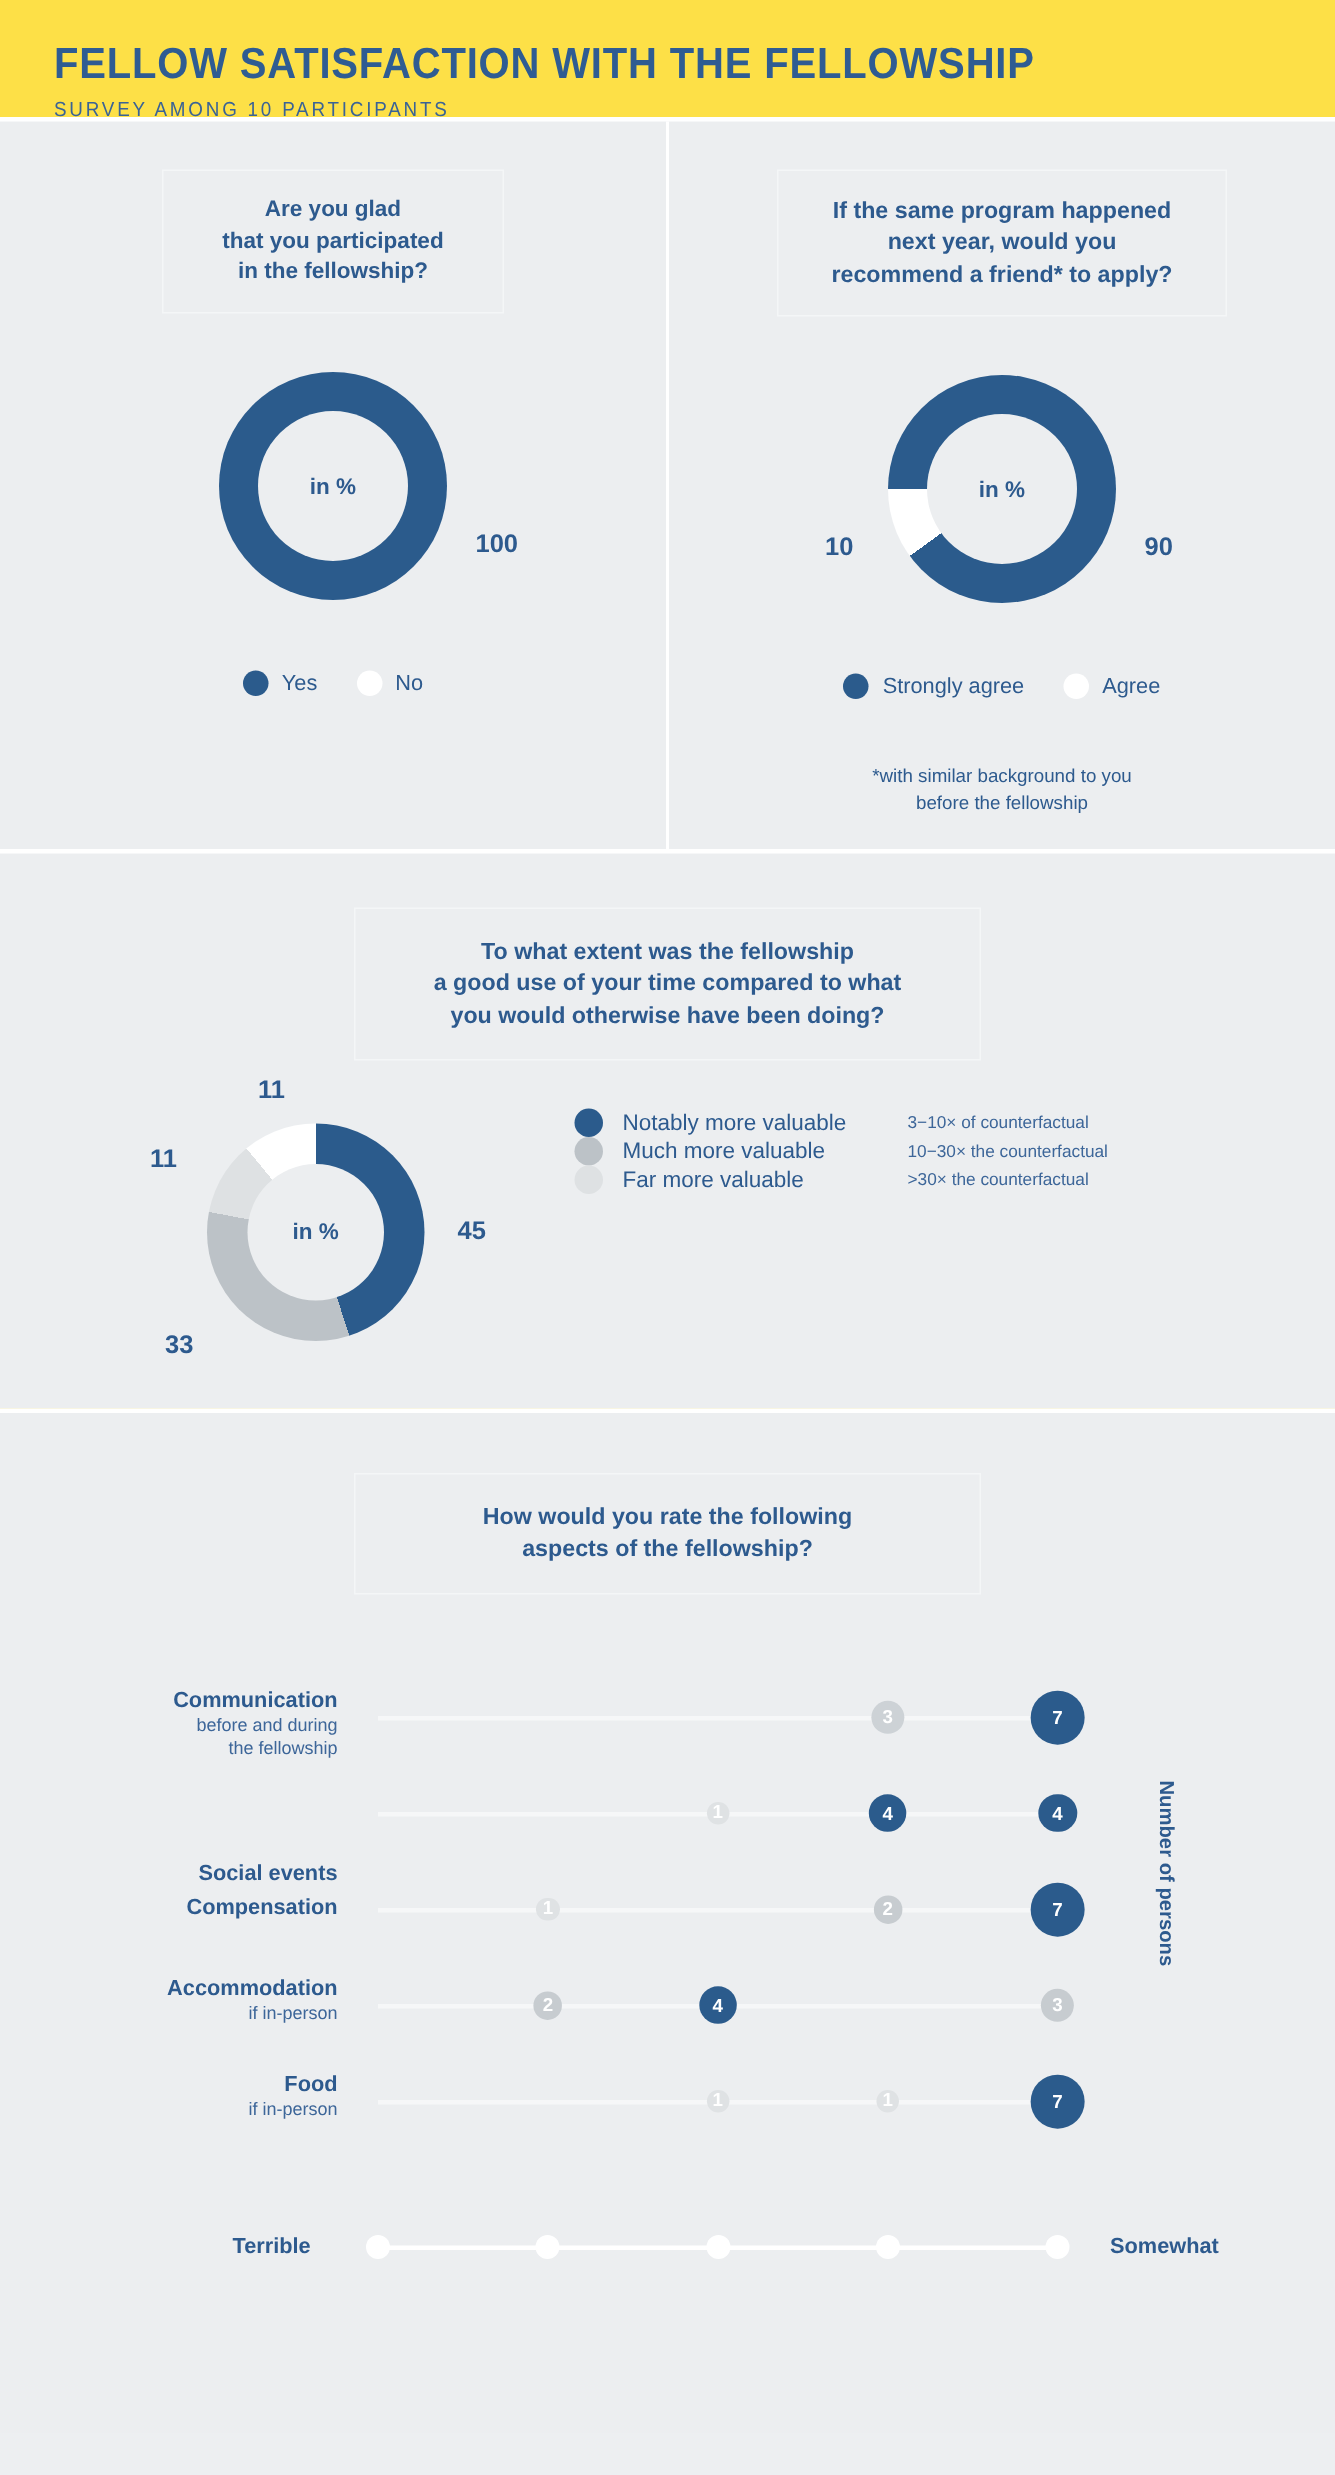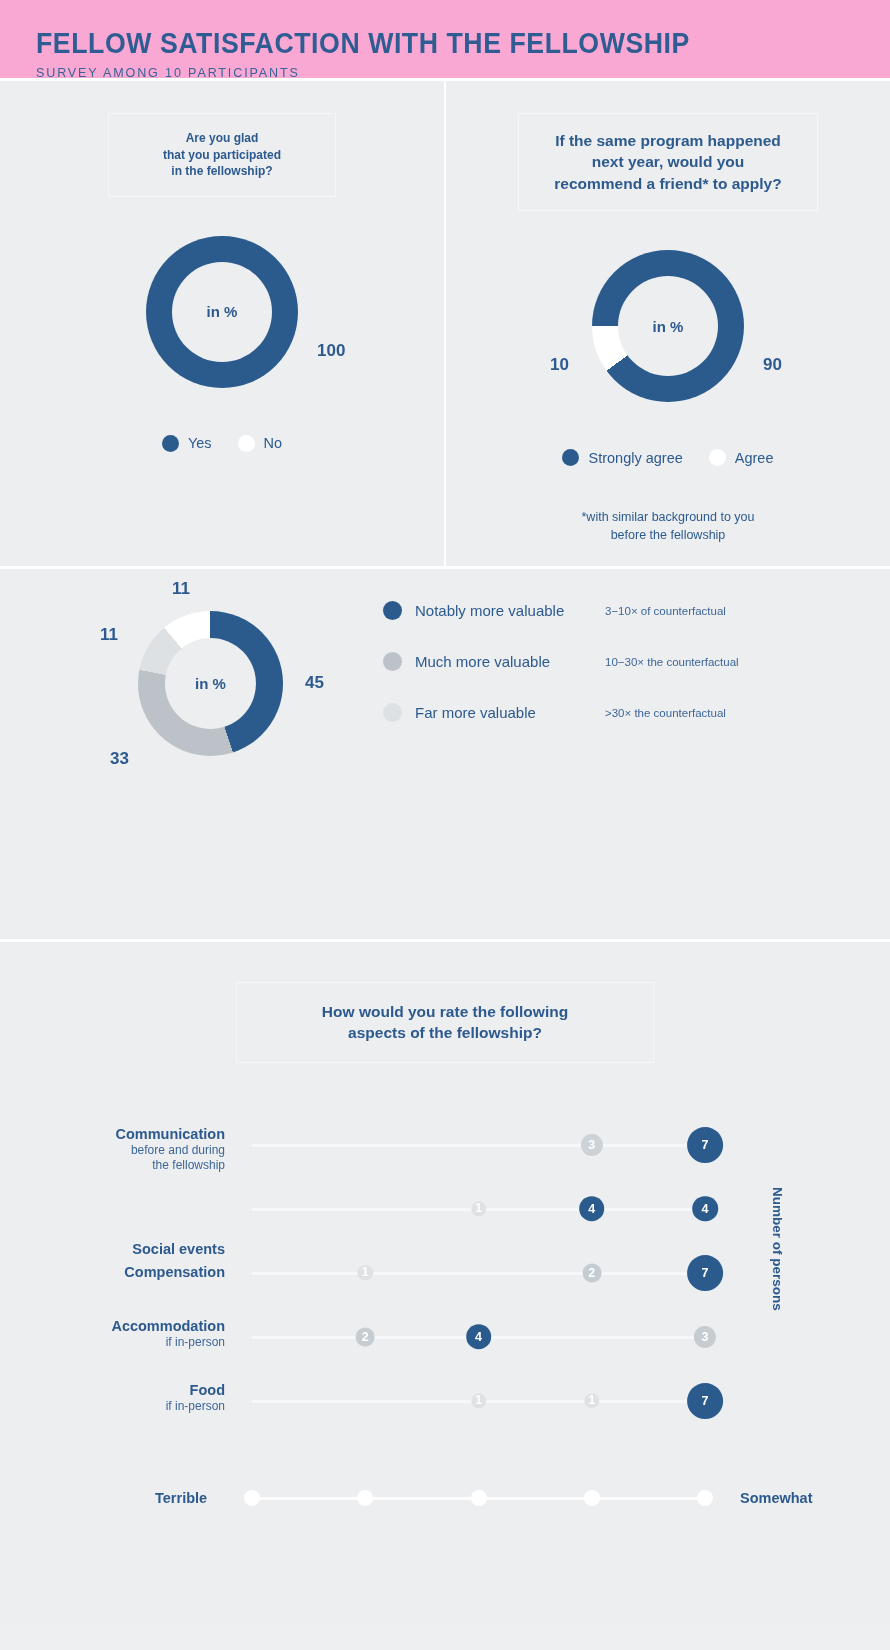--- a/index.html
+++ b/index.html
@@ -3,21 +3,21 @@
 <meta charset="utf-8">
 <style>
   html,body{margin:0;padding:0;}
   body{
     width:890px;height:1650px;
     background:#edeff1;
     font-family:"Liberation Sans", sans-serif;
     color:#2b5288;
     overflow:hidden;
   }
-  .page{position:relative;width:890px;height:1252px;background:#f9a8d4;}
+  .page{position:relative;width:890px;height:1252px;background:#fde047;}
 
   
   .header{padding:28px 0 0 36px;height:78px;box-sizing:border-box;}
   .title{
     font-size:29px;font-weight:bold;letter-spacing:.6px;
     color:#2f5c92;line-height:1.05;margin:0;
     font-family:"Liberation Sans Narrow","Liberation Sans",sans-serif;
     transform:scaleX(.92);transform-origin:left center;
     white-space:nowrap;
   }
@@ -52,21 +52,21 @@
     display:flex;align-items:center;justify-content:center;
     font-weight:bold;font-size:15px;color:#2d5a8e;
   }
   .dlabel{position:absolute;font-weight:bold;font-size:17px;color:#2d5a8e;}
 
   
   .legend-row{display:flex;align-items:center;justify-content:center;gap:26px;}
   .leg{display:flex;align-items:center;gap:9px;font-size:14.5px;color:#2d5a8e;}
   .swatch{width:17px;height:17px;border-radius:50%;display:inline-block;}
 
-  .legend-stack{display:flex;flex-direction:column;gap:32px;}
+  .legend-stack{display:flex;flex-direction:column;gap:0;}
   .lrow{display:flex;align-items:center;}
   .lrow .swatch{width:19px;height:19px;margin-right:13px;}
   .lrow .ltext{font-size:15px;color:#2d5a8e;width:190px;}
   .lrow .lnote{font-size:11.5px;color:#3d6699;}
 
   .footnote{
     text-align:center;font-size:12.5px;color:#2d5a8e;line-height:1.45;
   }
 
   
@@ -100,21 +100,21 @@
 <div class="page">
 
   <div class="header">
     <div class="title">FELLOW SATISFACTION WITH THE FELLOWSHIP</div>
     <div class="subtitle">SURVEY AMONG 10 PARTICIPANTS</div>
   </div>
 
   <div class="band split" style="height:485px;">
 
     <div class="half left">
-      <div class="qbox" style="width:228px;margin-top:32px;padding:16px 10px;font-size:12px;">
+      <div class="qbox" style="width:228px;margin-top:32px;padding:16px 10px;font-size:15px;">
         <span style="white-space:pre-line;">Are you glad
 that you participated
 in the fellowship?</span>
       </div>
 
       <div class="donut-wrap" style="margin-top:39px;">
         <div class="donut" style="width:152px;height:152px;background:#2b5b8c;">
           <div class="hole" style="left:26px;top:26px;width:100px;height:100px;">
             <span>in %</span>
           </div>
@@ -168,20 +168,25 @@
       </div>
 
       <div class="footnote" style="margin-top:42px;">
         <span style="white-space:pre-line;">*with similar background to you
 before the fellowship</span>
       </div>
     </div>
   </div>
 
   <div class="band" style="height:370px;">
+    <div class="qbox" style="width:418px;margin-top:36px;padding:18px 10px;font-size:15.5px;">
+      <span style="white-space:pre-line;">To what extent was the fellowship
+a good use of your time compared to what
+you would otherwise have been doing?</span>
+    </div>
 
     <div style="position:relative;height:230px;">
 
       <div style="position:absolute;left:138px;top:42px;">
         <div class="donut" style="width:145px;height:145px;
                     background:conic-gradient(from 0deg,
                       #2b5b8c 0deg 162deg,
                       #bcc2c7 162deg 280.8deg,
                       #dee1e3 280.8deg 320.4deg,
                       #ffffff 320.4deg 360deg);">

